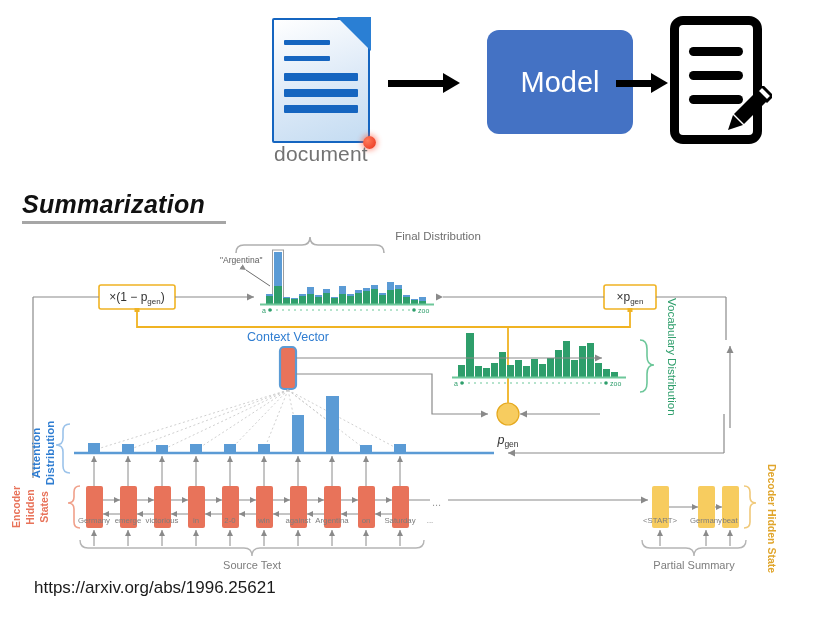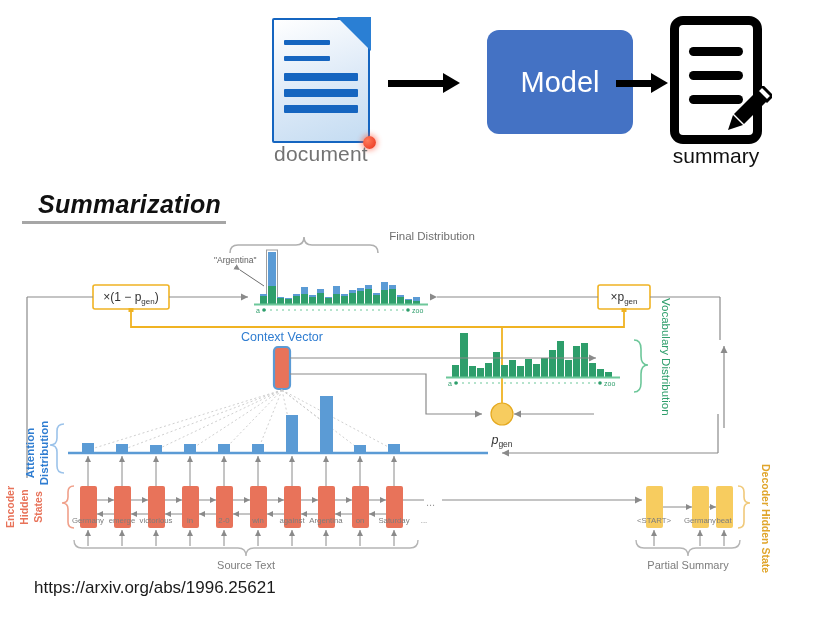--- a/index.html
+++ b/index.html
@@ -49,25 +49,25 @@
     border:9px solid #000;border-radius:13px;box-sizing:border-box;background:#fff;}
   .sum-line{position:absolute;left:19px;height:9px;background:#000;border-radius:5px;width:54px;}
   .pencil{position:absolute;right:-10px;bottom:10px;width:48px;height:48px;}
 
   .label-sum{position:absolute;left:658px;top:144px;width:116px;text-align:center;
     font-size:21px;color:#111;}
 
   
   #section-title{position:absolute;left:22px;top:190px;}
   #section-title .t{font-size:25px;font-weight:bold;font-style:italic;color:#111;
-    letter-spacing:.3px;margin-left:16px;}
+    letter-spacing:.3px;}
   #section-title .rule{margin-top:2px;height:3px;background:#a6a6a6;width:204px;}
 
   
-  #diagram{position:absolute;left:2px;top:228px;width:685px;height:345px;}
+  #diagram{position:absolute;left:8px;top:228px;width:685px;height:345px;}
   #diagram svg{position:absolute;left:0;top:0;}
 
   .dg-text{font-family:"Liberation Sans", sans-serif;}
 
   
   #source-url{position:absolute;left:34px;top:578px;font-size:17px;color:#1a1a1a;}
 </style>
 </head>
 <body>
 
@@ -103,21 +103,20 @@
     <div class="sum-frame"></div>
     <div class="sum-line" style="top:31px;"></div>
     <div class="sum-line" style="top:55px;"></div>
     <div class="sum-line" style="top:79px;"></div>
     <svg class="pencil" viewBox="0 0 48 48">
       <polygon points="36,2 46,12 20,38 10,28" fill="#000"></polygon>
       <polygon points="9,29 19,39 4,44" fill="#000"></polygon>
       <polygon points="38,0 48,10 43,15 33,5" fill="#fff" stroke="#000" stroke-width="3"></polygon>
     </svg>
   </div>
-  <div class="label-sum">summary</div>
 </div>
 
 <div id="section-title">
   <div class="t">Summarization</div>
   <div class="rule"></div>
 </div>
 
 <div id="diagram">
 <svg width="827" height="345" viewBox="0 0 827 345">
   <defs>

